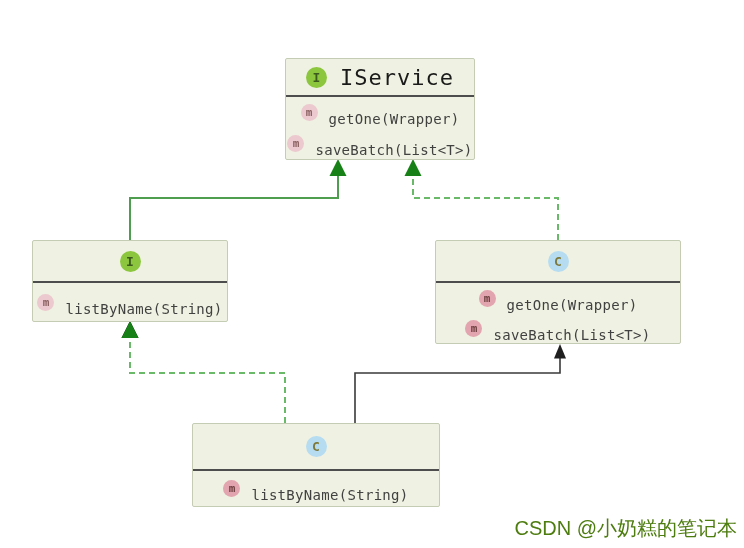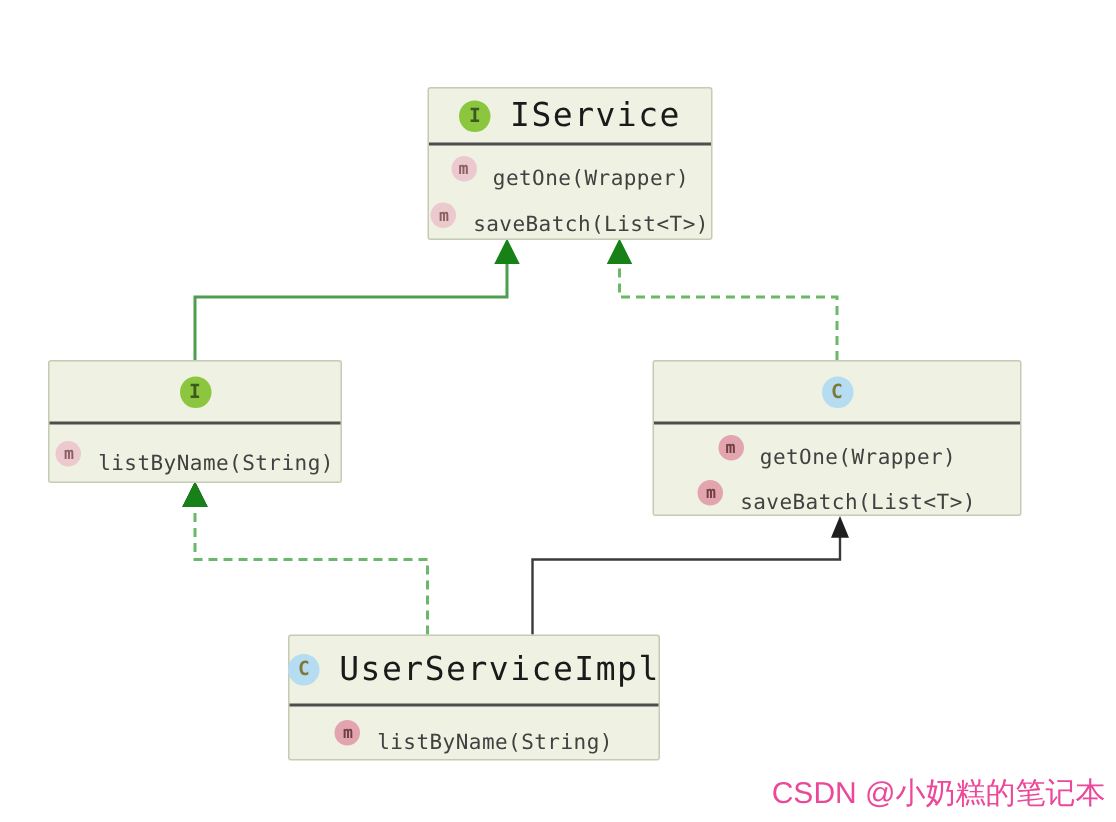--- a/index.html
+++ b/index.html
@@ -70,21 +70,21 @@
   #node-userservice .methods{height:40px;}
   #node-serviceimpl{left:435px;top:240px;width:246px;height:104px;}
   #node-serviceimpl .node-header{height:40px;}
   #node-serviceimpl .methods{height:62px;}
   #node-userserviceimpl{left:192px;top:423px;width:248px;height:84px;}
   #node-userserviceimpl .node-header{height:45px;}
   #node-userserviceimpl .methods{height:37px;}
   #watermark{
     position:absolute;right:7px;bottom:6px;
     font-family:"Liberation Sans","DejaVu Sans",sans-serif;
-    font-size:20px;color:#ec4899;
+    font-size:20px;color:#4d7c0f;
     z-index:3;white-space:nowrap;
   }
 </style>
 </head>
 <body>
 
 <svg id="edges" viewBox="0 0 744 548" xmlns="http://www.w3.org/2000/svg">
   <g>
     <path d="M130 240 V198 H338 V176" fill="none" stroke="#4f9d4f" stroke-width="2"></path>
     <polygon points="338,159 329.5,176 346.5,176" fill="#178117"></polygon>
@@ -145,21 +145,20 @@
     <div class="method-row">
       <span class="badge m">m</span>
       <span class="method-label">saveBatch(List&lt;T&gt;)</span>
     </div>
   </div>
 </div>
 
 <div class="node" id="node-userserviceimpl">
   <div class="node-header">
     <span class="badge type cls">C</span>
-    <span class="node-title">UserServiceImpl</span>
   </div>
   <div class="methods">
     <div class="method-row">
       <span class="badge m">m</span>
       <span class="method-label">listByName(String)</span>
     </div>
   </div>
 </div>
 
 <div id="watermark">CSDN @小奶糕的笔记本</div>

